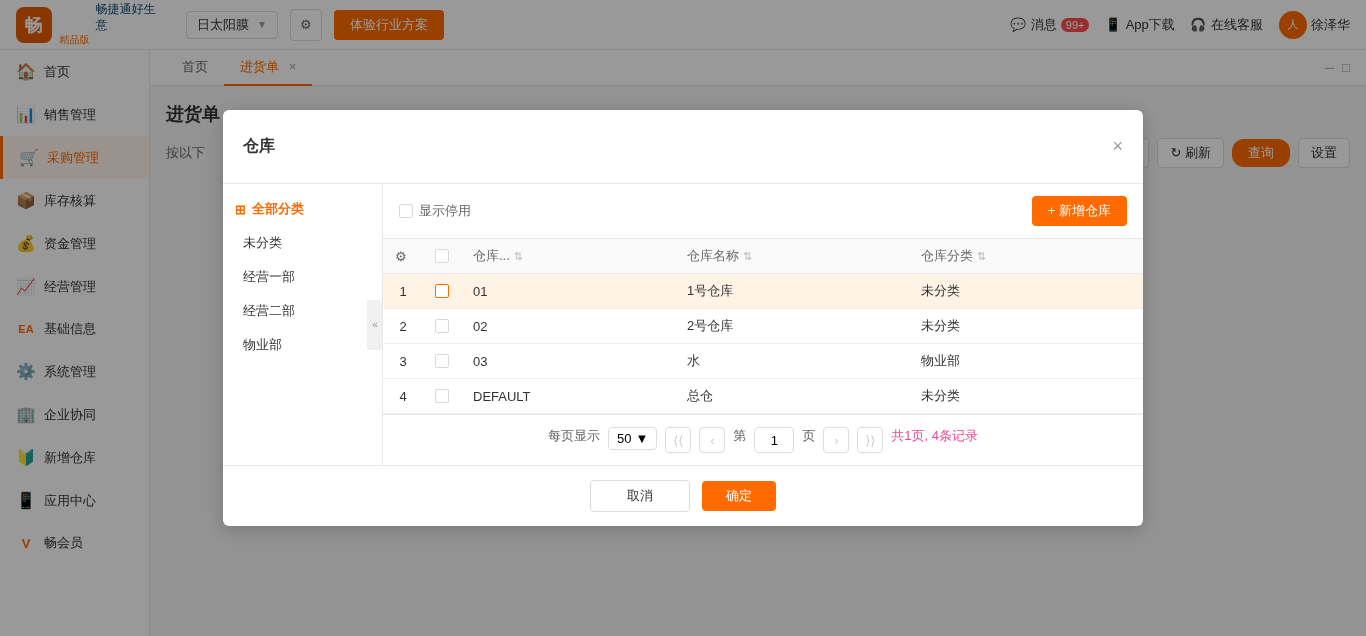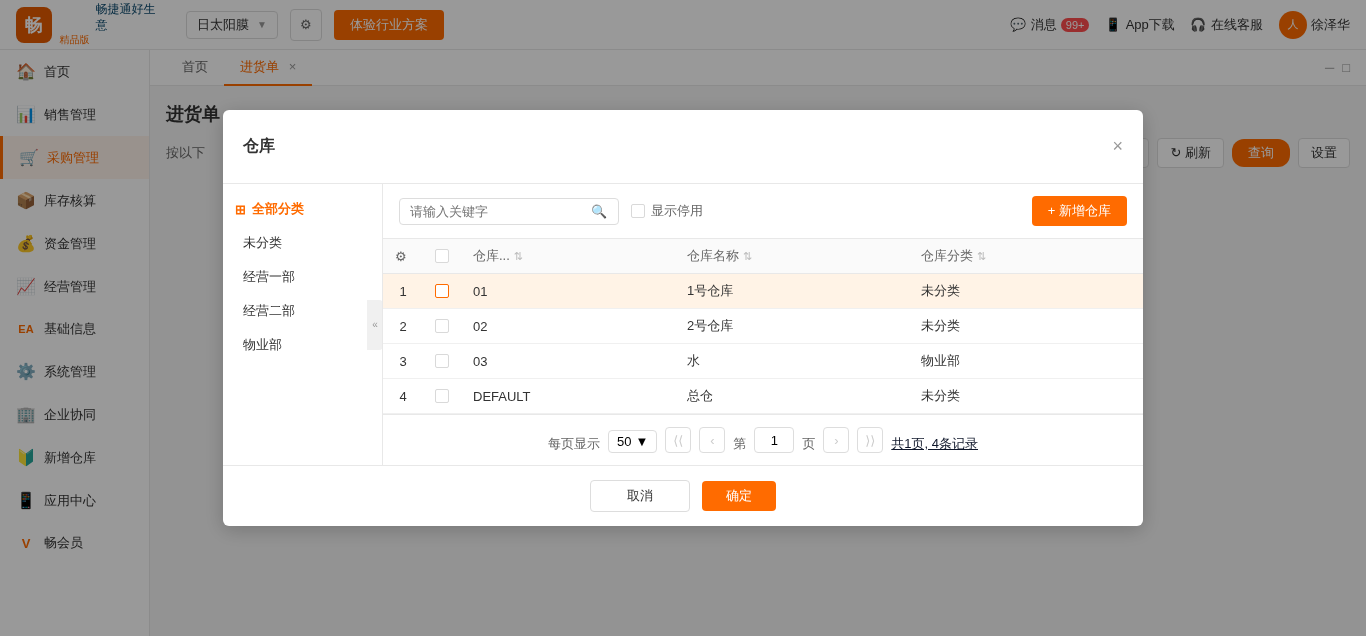--- a/index.html
+++ b/index.html
@@ -207,21 +207,21 @@
       border-bottom: 1px solid #f0f0f0;
       color: #333;
     }
     .data-table tr.highlighted td { background: #fff3e6; }
     .th-sort { display: flex; align-items: center; gap: 4px; cursor: pointer; }
     .sort-icon { color: #bbb; font-size: 11px; }
     .row-num { color: #666; text-align: center; }
 
     
     .pagination {
-      display: flex; align-items: flex-end; justify-content: center;
+      display: flex; align-items: flex-start; justify-content: center;
       padding: 12px 16px; gap: 8px;
       border-top: 1px solid #e8e8e8; background: #fff;
     }
     .pagination-label { color: #666; font-size: 13px; }
     .page-size-select {
       display: flex; align-items: center;
       border: 1px solid #ddd; border-radius: 4px;
       padding: 3px 8px; cursor: pointer; gap: 4px;
     }
     .page-btn {
@@ -229,21 +229,21 @@
       display: flex; align-items: center; justify-content: center;
       border: 1px solid #ddd; border-radius: 4px;
       cursor: pointer; color: #666; background: #fff;
     }
     .page-btn.disabled { color: #ccc; cursor: not-allowed; }
     .page-input {
       width: 40px; height: 26px;
       border: 1px solid #ddd; border-radius: 4px;
       text-align: center; font-size: 13px; outline: none;
     }
-    .page-info { color: #0f172a; font-size: 13px; text-decoration: underline; }
+    .page-info { color: #ec4899; font-size: 13px; }
 
     
     .modal-footer {
       display: flex; align-items: center; justify-content: center;
       gap: 12px; padding: 14px 20px;
       border-top: 1px solid #e8e8e8;
     }
     .cancel-btn {
       border: 1px solid #ddd; background: #fff;
       color: #333; padding: 6px 36px; border-radius: 4px;
@@ -404,24 +404,20 @@
         <div class="category-item">物业部</div>
 
         <div style="position:absolute;right:-1px;top:50%;transform:translateY(-50%);width:16px;height:50px;background:#f0f0f0;display:flex;align-items:center;justify-content:center;cursor:pointer;border-radius:0 4px 4px 0;z-index:1;">
           <span style="font-size:10px;color:#999;">«</span>
         </div>
       </div>
 
       <div class="table-panel">
 
         <div class="search-bar">
-          <div class="search-input-wrap">
-            <input type="text" placeholder="请输入关键字" style="">
-            <span class="search-icon">🔍</span>
-          </div>
           <div class="show-disabled">
             <div class="checkbox-empty"></div>
             <span>显示停用</span>
           </div>
           <button class="add-btn">+ 新增仓库</button>
         </div>
 
         <div style="flex:1;overflow:auto;">
           <table class="data-table">
             <thead>

